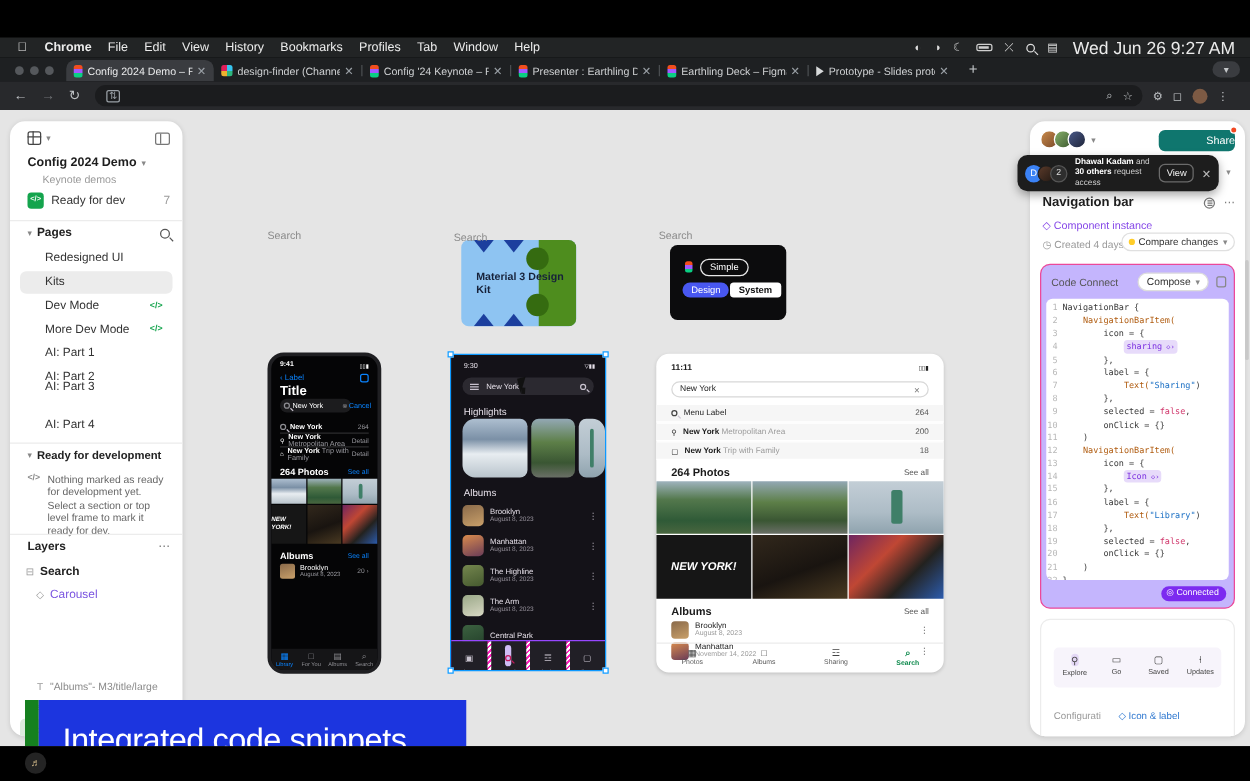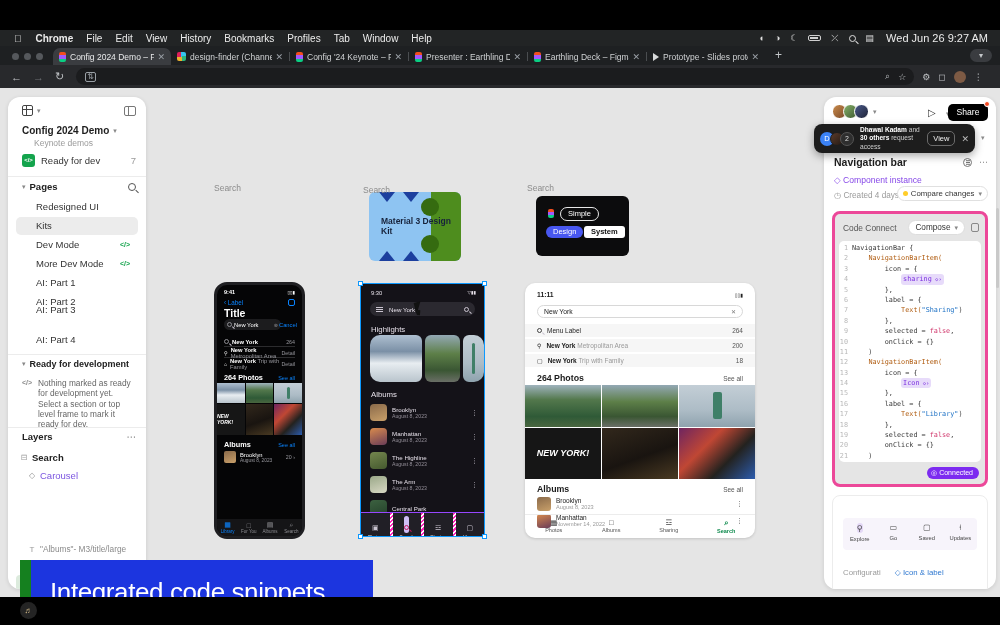--- a/index.html
+++ b/index.html
@@ -17,21 +17,21 @@
   #menubar { left:0; top:30px; width:1000px; height:16px; background:#222425; color:#ececec; font-size:10px; display:flex; align-items:center; }
   #menubar .apple { margin-left:14px; font-size:10px; }
   #menubar .app { font-weight:bold; margin-left:14px; }
   #menubar .mi { margin-left:13px; }
   #menubar .spacer { flex:1; }
   .sicon { display:inline-block; margin-left:10px; color:#dedede; font-size:9px; }
   .batt { width:13px; height:6px; border:1px solid #cfcfcf; border-radius:2px; position:relative; margin-left:10px; }
   .batt::after { content:""; position:absolute; left:1px; top:1px; bottom:1px; width:8px; background:#cfcfcf; }
   .mag { width:7px; height:7px; border:1px solid #dedede; border-radius:50%; position:relative; margin-left:10px; }
   .mag::after { content:""; position:absolute; left:5px; top:6px; width:4px; height:1px; background:#dedede; transform:rotate(45deg); }
-  #clock { margin:0 12px 0 12px; font-size:11px; }
+  #clock { margin:0 12px 0 12px; font-size:14px; }
 
   
   #tabstrip { left:0; top:46px; width:1000px; height:19px; background:#1e2022; display:flex; align-items:flex-end; }
   .tdots { display:flex; gap:5px; margin:0 10px 5px 12px; }
   .tdot { width:7px; height:7px; border-radius:50%; background:#55585c; }
   .ctab { height:17px; display:flex; align-items:center; padding:0 6px; width:118px; border-radius:7px 7px 0 0; color:#cfd1d3; font-size:8.5px; position:relative; }
   .ctab.active { background:#3a3c40; color:#e9eaeb; }
   .ctab .ttl { flex:1; white-space:nowrap; overflow:hidden; margin-left:4px; }
   .ctab .x { color:#9aa0a6; font-size:9px; margin-left:3px; }
   .tsep { width:1px; height:9px; background:#4a4d50; margin-bottom:4px; }
@@ -167,33 +167,33 @@
   #banner { left:20px; top:472px; width:353px; height:65px; display:flex; }
   #banner .stripe-green { width:11px; background:#15801f; }
   #banner .blue-box { flex:1; background:#1c35df; color:#fff; display:flex; align-items:center; padding-left:19px; font-size:26px; letter-spacing:-.4px; }
 
   
   #right-panel { left:824px; top:9px; width:172px; height:492px; background:#fff; border-radius:12px; box-shadow:0 1px 4px rgba(0,0,0,.12); overflow:hidden; font-size:9px; color:#333; }
   .avatar { width:15px; height:15px; border-radius:50%; border:1.5px solid #fff; }
   .av1 { background:linear-gradient(135deg,#c98a4a,#7a4a2a); }
   .av2 { background:linear-gradient(135deg,#86b06a,#3e5a30); }
   .av3 { background:linear-gradient(135deg,#4a5a8a,#1f2438); }
-  #share-btn { position:absolute; right:8px; top:7px; width:40px; height:17px; background:#000000; color:#fff; border-radius:5px; font-size:8.6px; text-align:center; line-height:17px; }
+  #share-btn { position:absolute; right:8px; top:7px; width:61px; height:17px; background:#0f766e; color:#fff; border-radius:5px; font-size:8.6px; text-align:right; line-height:17px; }
   #share-dot { position:absolute; right:6px; top:4px; width:6px; height:6px; border-radius:50%; background:#f24822; border:1px solid #fff; }
   .playic { color:#333; font-size:10px; }
   #rp-title-row { position:absolute; left:10px; right:8px; top:59px; display:flex; align-items:center; }
   .rp-title { font-weight:bold; font-size:10.5px; color:#1e1e1e; }
   .globedots { width:9px; height:9px; border:1.1px solid #777; border-radius:50%; position:relative; }
   .globedots::after { content:""; position:absolute; left:1.5px; top:3px; width:4px; height:1.1px; background:#777; box-shadow:0 -1.8px 0 #777,0 1.8px 0 #777; }
   .comp-inst { position:absolute; left:10px; top:78px; color:#8648e8; font-size:8.6px; }
   .created { position:absolute; left:10px; top:93px; color:#9a9a9a; font-size:8.2px; }
   #compare-btn { position:absolute; right:8px; top:89px; height:15px; border:1px solid #e0e0e0; border-radius:8px; background:#fff; display:flex; align-items:center; padding:0 5px; font-size:7.8px; color:#333; }
   .ydot { width:5px; height:5px; border-radius:50%; background:#ffcd29; margin-right:3px; }
 
-  #code-card { position:absolute; left:8px; top:114px; width:156px; height:276px; background:#e5e5e5; border-radius:8px; border:3px solid #ec4899; }
+  #code-card { position:absolute; left:8px; top:114px; width:156px; height:276px; background:#c4b5fd; border-radius:8px; border:1px solid #ec4899; }
   #code-card .hdr { position:absolute; left:8px; right:6px; top:6px; display:flex; align-items:center; }
   #code-card .hdr .t { font-size:8.4px; color:#555; flex:1; }
   #compose-btn { height:15px; border:1px solid #ddd; background:#fff; border-radius:8px; font-size:8.2px; color:#333; display:flex; align-items:center; padding:0 6px; }
   .copyic { width:8px; height:9px; border:1.1px solid #888; border-radius:2px; margin-left:6px; position:relative; }
   #code-area { position:absolute; left:4px; right:4px; top:27px; bottom:22px; background:#fff; border-radius:5px; overflow:hidden; padding-top:2px; }
   .code-line { display:flex; height:10.4px; line-height:10.4px; font-family:"DejaVu Sans Mono", monospace; font-size:6.8px; white-space:pre; }
   .code-line .ln { width:13px; text-align:right; color:#b8b8b8; flex:none; padding-right:4px; }
   .tk-p { color:#383838; }
   .tk-f { color:#b05c10; }
   .tk-s { color:#1a6fc4; }

